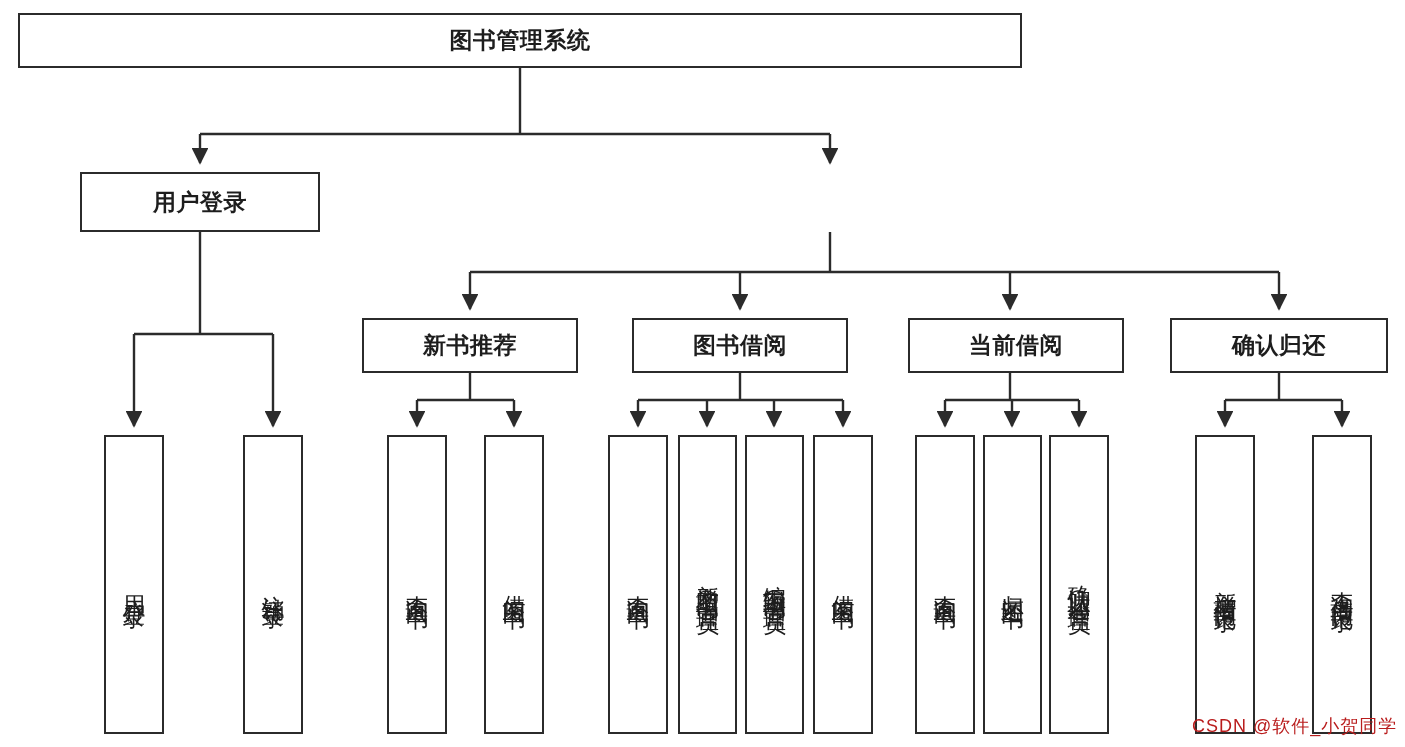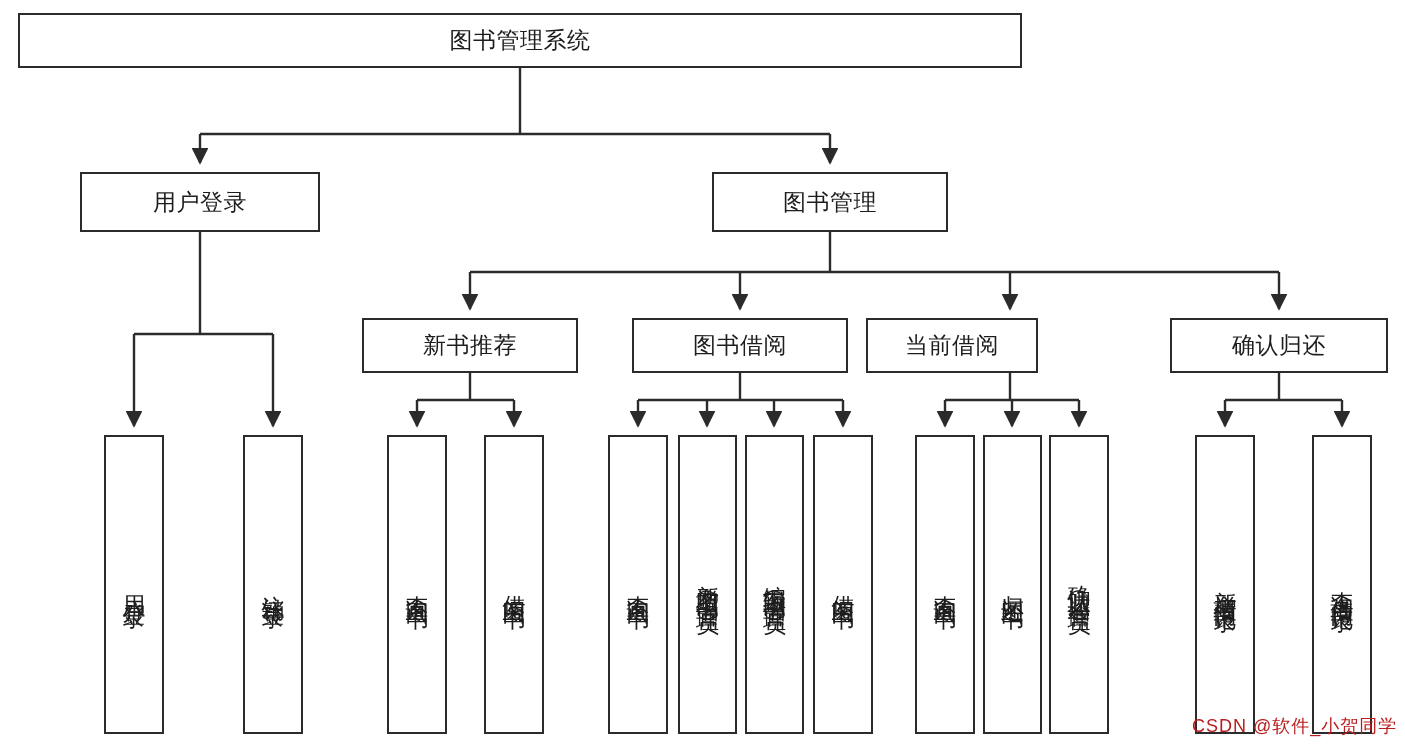--- a/index.html
+++ b/index.html
@@ -38,20 +38,21 @@
   .node-label {
     display: block;
     text-align: center;
     line-height: 1.32;
     letter-spacing: 0.5px;
     white-space: nowrap;
   }
   
   .node.h .node-label {
     font-size: 23px;
+    font-weight: bold;
   }
   .node.root .node-label {
     font-size: 23px;
   }
   
   .node.v {
     align-items: center;
     justify-content: center;
   }
   .node.v .node-label {
@@ -127,31 +128,28 @@
     </g>
   </svg>
 
   <div class="node h root" style="left:18px; top:13px; width:1004px; height:55px;">
     <span class="node-label">图书管理系统</span>
   </div>
 
   <div class="node h" style="left:80px; top:172px; width:240px; height:60px;">
     <span class="node-label">用户登录</span>
   </div>
-  <div class="node h" style="left:712px; top:172px; width:236px; height:60px;">
-    <span class="node-label">图书管理</span>
-  </div>
 
   <div class="node h" style="left:632px; top:318px; width:216px; height:55px;">
     <span class="node-label">图书借阅</span>
   </div>
   <div class="node h" style="left:362px; top:318px; width:216px; height:55px;">
     <span class="node-label">新书推荐</span>
   </div>
-  <div class="node h" style="left:866px; top:318px; width:172px; height:55px;">
+  <div class="node h" style="left:908px; top:318px; width:216px; height:55px;">
     <span class="node-label">当前借阅</span>
   </div>
   <div class="node h" style="left:1170px; top:318px; width:218px; height:55px;">
     <span class="node-label">确认归还</span>
   </div>
 
   <div class="node v" style="left:104px; top:435px; width:60px; height:299px;">
     <span class="node-label">用户登录</span>
   </div>
   <div class="node v" style="left:243px; top:435px; width:60px; height:299px;">

